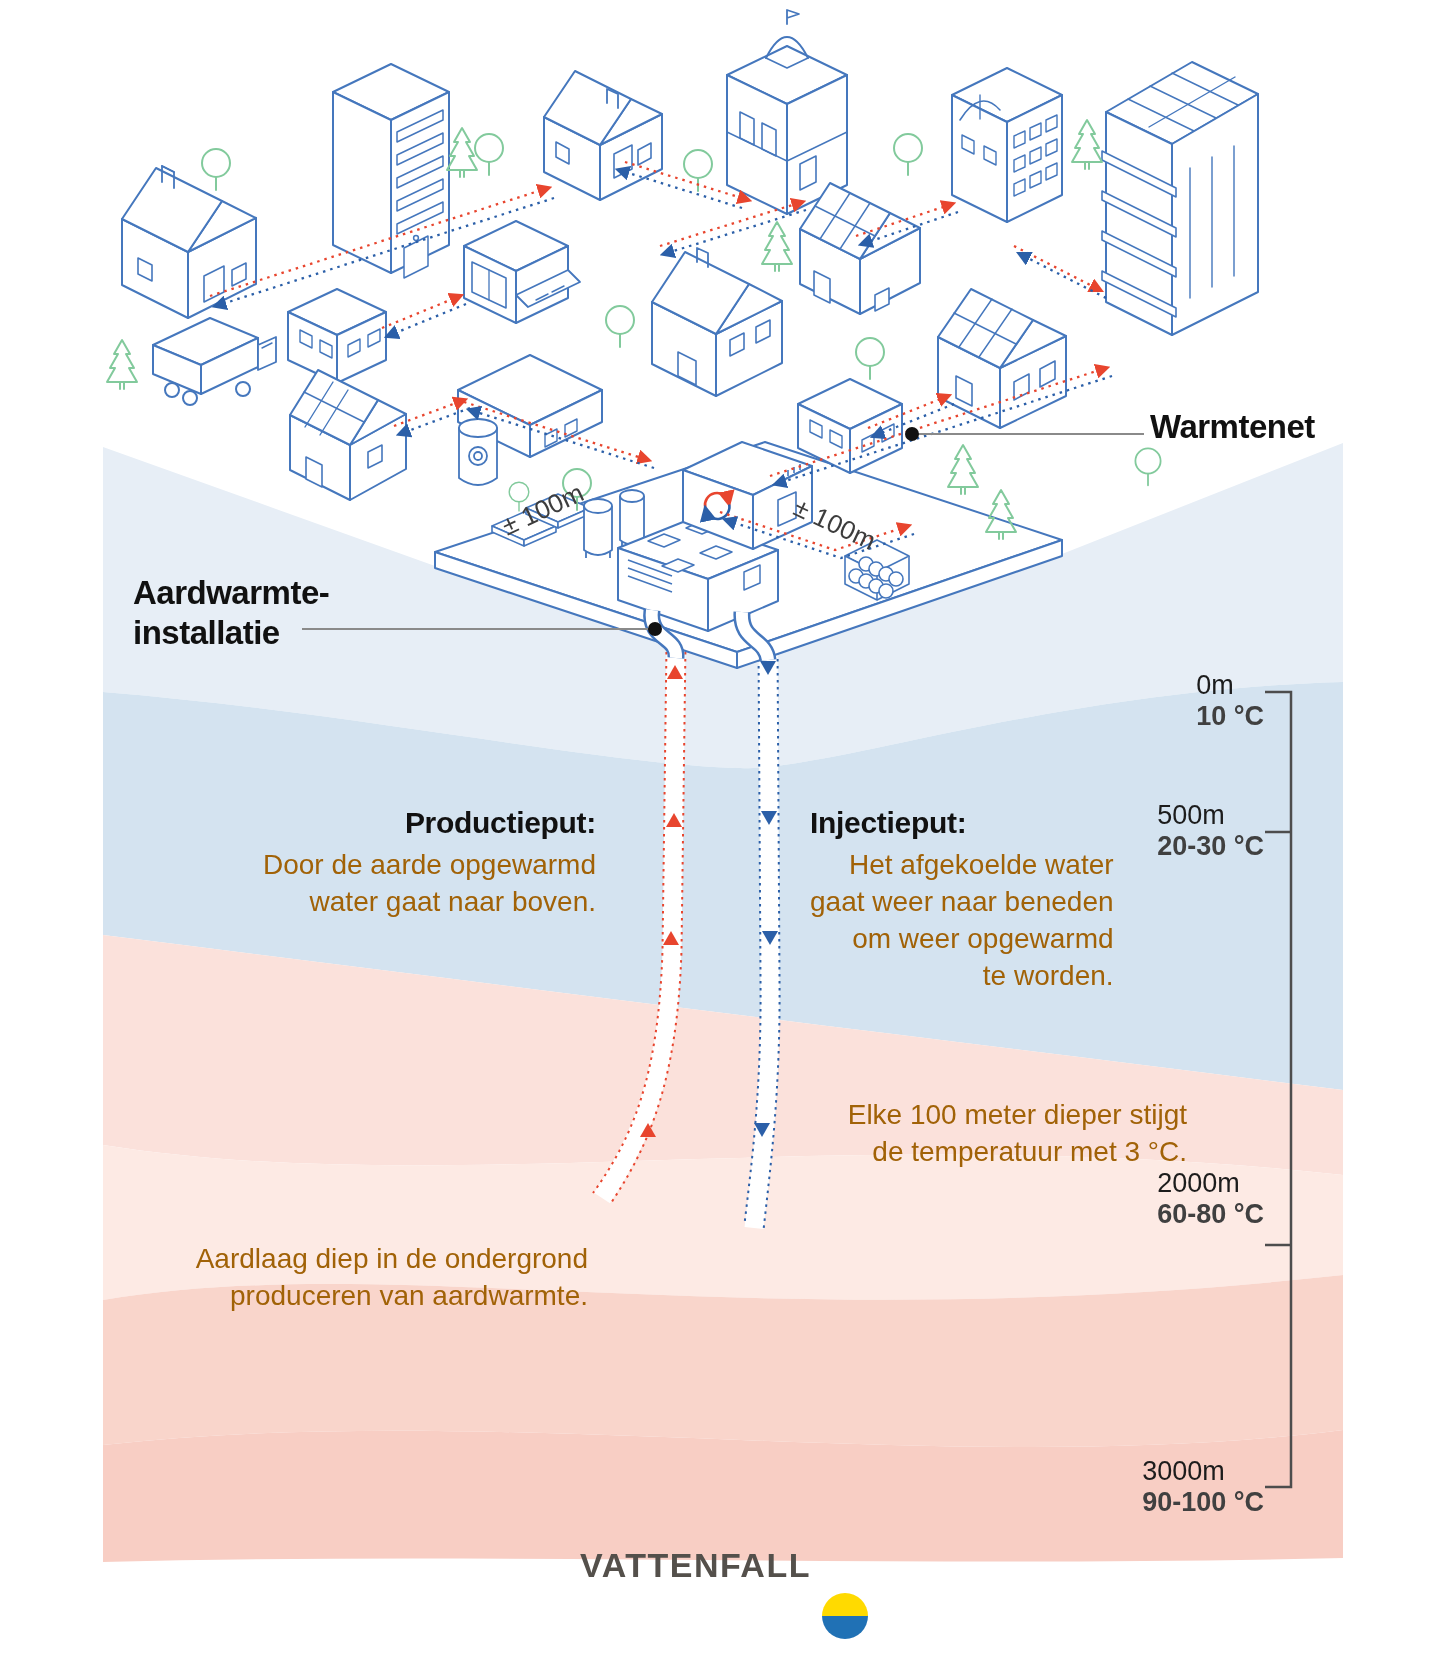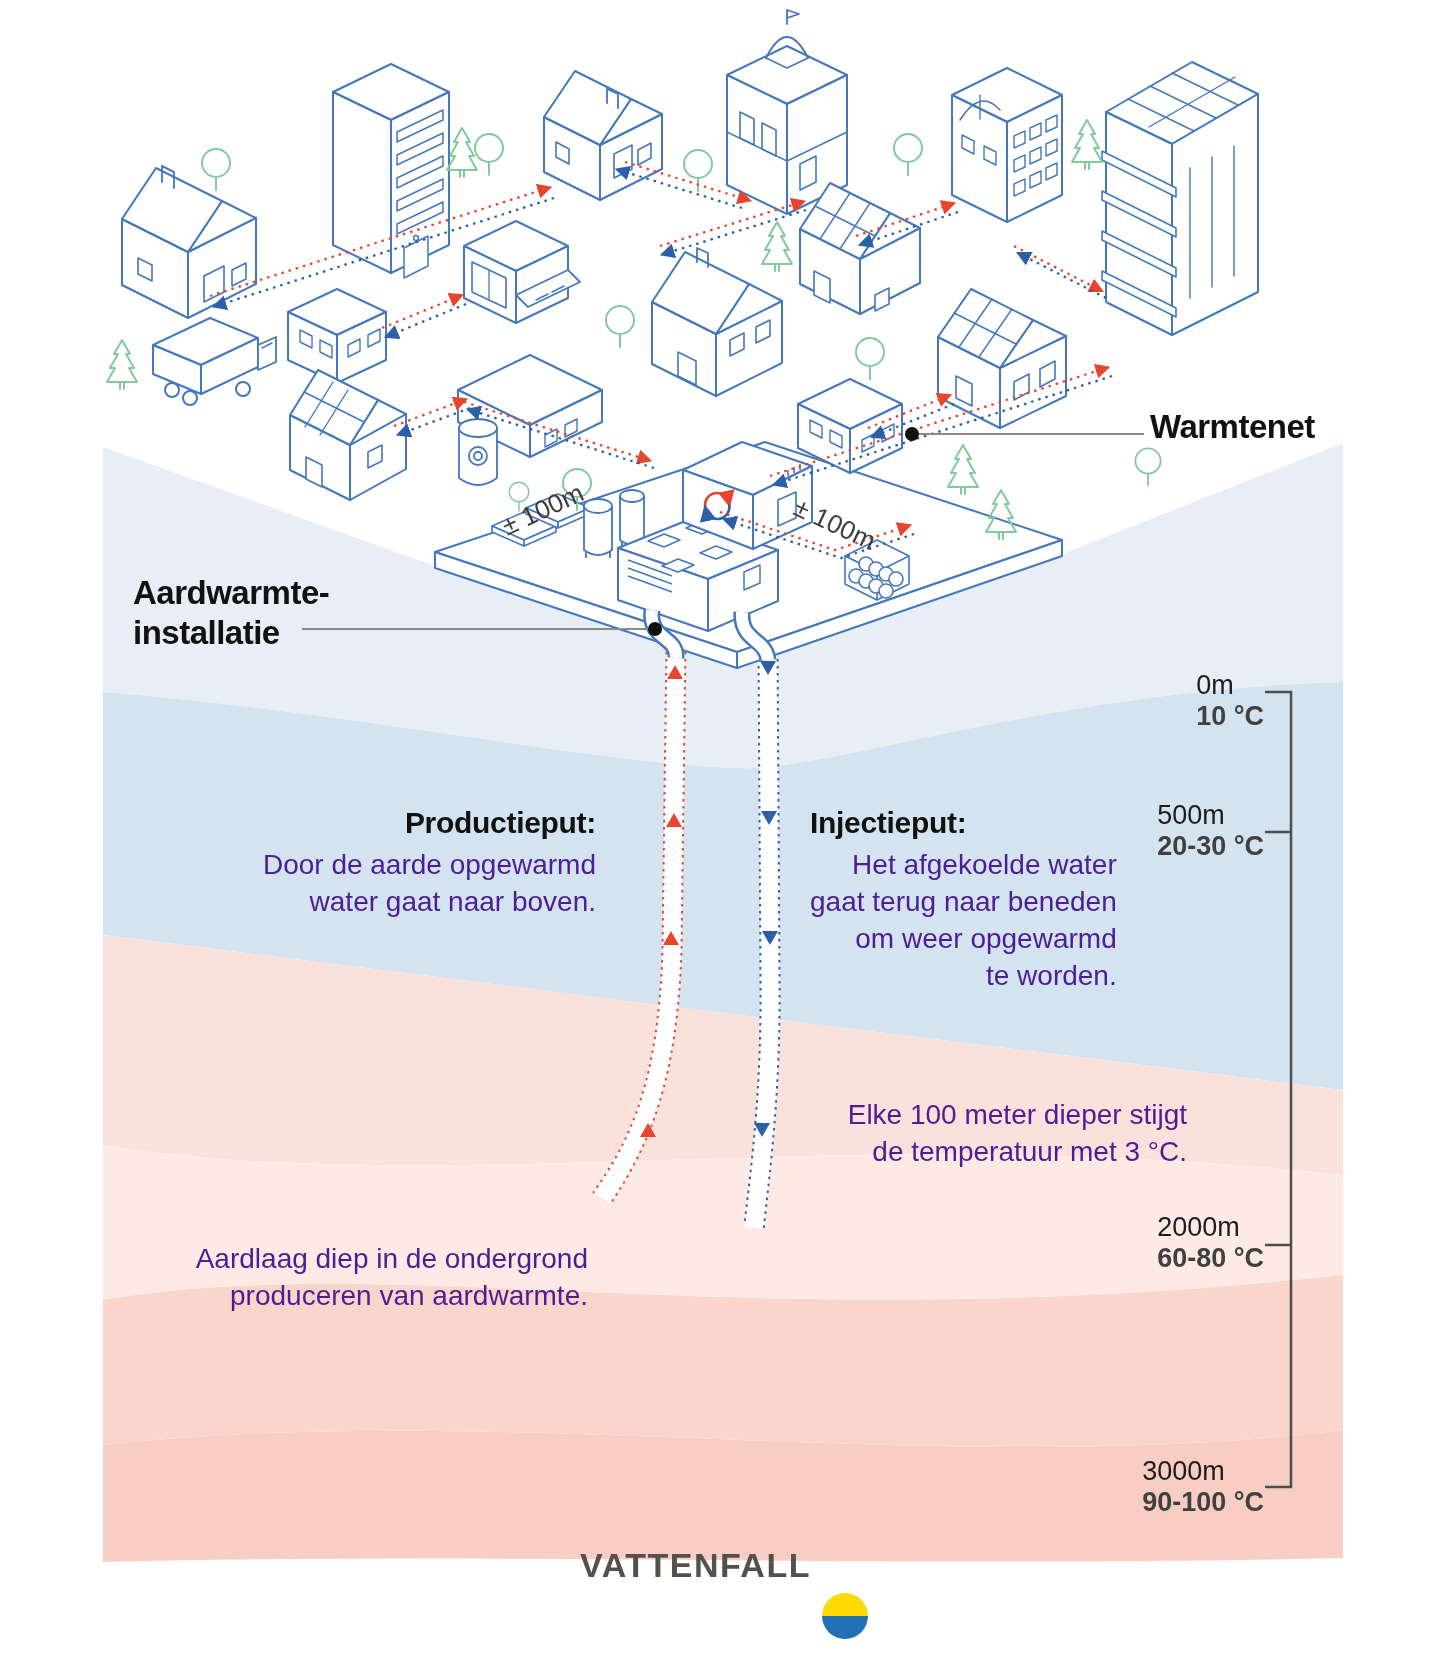--- a/index.html
+++ b/index.html
@@ -2,21 +2,21 @@
 <html><head>
 <meta charset="utf-8">
 <style>
   html,body{margin:0;padding:0;background:#ffffff;}
   body{font-family:"Liberation Sans","DejaVu Sans",sans-serif;color:#1c1c1c;}
   .canvas{position:relative;width:1444px;height:1675px;background:#fff;overflow:hidden;}
   .abs{position:absolute;}
   svg{display:block;}
   .big-label{font-weight:700;font-size:33px;letter-spacing:-0.5px;color:#111;line-height:34px;margin-top:6px;}
   .block-heading{font-weight:700;font-size:30px;letter-spacing:-0.3px;color:#111;margin:0 0 6px 0;}
-  .body-text{font-size:28px;line-height:37px;color:#4c1d95;text-align:right;}
+  .body-text{font-size:28px;line-height:37px;color:#a16207;text-align:right;}
   .right{text-align:right;}
   .left{text-align:left;}
   .depth-item{position:absolute;right:180px;text-align:left;}
   .depth-m{font-size:27px;line-height:31px;color:#1c1c1c;}
   .depth-t{font-size:27px;line-height:31px;font-weight:700;color:#404040;}
   .dist-label{font-size:26px;color:#3d3d3d;transform-origin:0 0;white-space:nowrap;}
   .brand{font-weight:700;font-size:34px;letter-spacing:1.5px;color:#54504b;}
 </style>
 </head>
 <body>
@@ -411,34 +411,34 @@
 
 <div class="abs right" style="right:848px;top:806px">
   <div class="block-heading">Productieput:</div>
   <div class="body-text">Door de aarde opgewarmd</div>
   <div class="body-text">water gaat naar boven.</div>
 </div>
 
 <div class="abs left" style="left:810px;top:806px">
   <div class="block-heading">Injectieput:</div>
   <div class="body-text">Het afgekoelde water</div>
-  <div class="body-text">gaat terug naar beneden</div>
+  <div class="body-text">gaat weer naar beneden</div>
   <div class="body-text">om weer opgewarmd</div>
   <div class="body-text">te worden.</div>
 </div>
 
 <div class="depth-item" style="top:670px">
   <div class="depth-m">0m</div>
   <div class="depth-t">10 °C</div>
 </div>
 <div class="depth-item" style="top:800px">
   <div class="depth-m">500m</div>
   <div class="depth-t">20-30 °C</div>
 </div>
-<div class="depth-item" style="top:1212px">
+<div class="depth-item" style="top:1168px">
   <div class="depth-m">2000m</div>
   <div class="depth-t">60-80 °C</div>
 </div>
 <div class="depth-item" style="top:1456px">
   <div class="depth-m">3000m</div>
   <div class="depth-t">90-100 °C</div>
 </div>
 
 <div class="abs right" style="right:257px;top:1096px">
   <div class="body-text">Elke 100 meter dieper stijgt</div>

